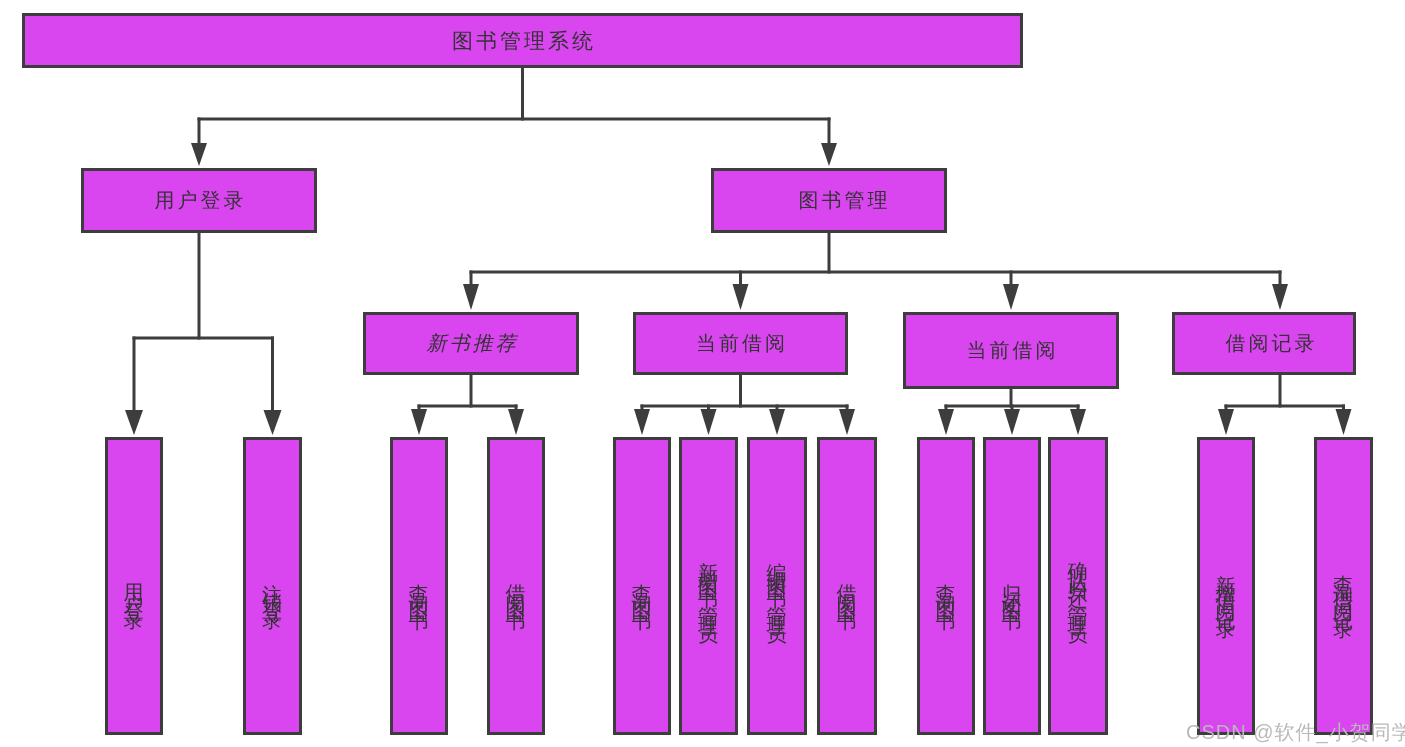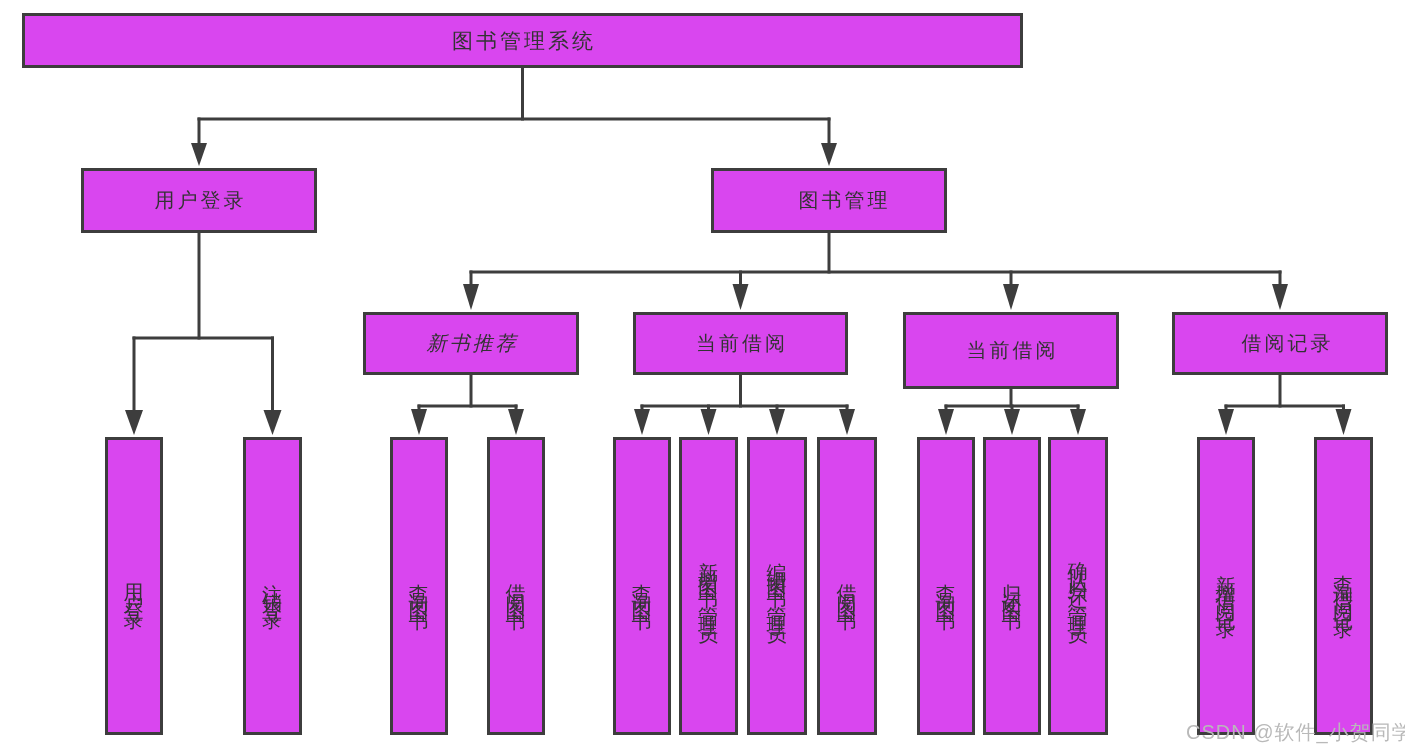--- a/index.html
+++ b/index.html
@@ -123,21 +123,21 @@
       </div>
       <div class="node" style="left: 363px; top: 312px; width: 216px; height: 63px; font-style: italic;">
         <span class="lbl">新书推荐</span>
       </div>
       <div class="node" style="left: 633px; top: 312px; width: 215px; height: 63px;">
         <span class="lbl">当前借阅</span>
       </div>
       <div class="node" style="left: 903px; top: 312px; width: 216px; height: 77px;">
         <span class="lbl">当前借阅</span>
       </div>
-      <div class="node" style="left: 1172px; top: 312px; width: 216px; height: 63px; padding-left: 12px;">
+      <div class="node" style="left: 1172px; top: 312px; width: 184px; height: 63px; padding-left: 12px;">
         <span class="lbl">借阅记录</span>
       </div>
       <div class="node vertical" style="left: 105px; top: 437px; width: 58px; height: 298px;">
         <span class="lbl">用户登录</span>
       </div>
       <div class="node vertical" style="left: 243px; top: 437px; width: 59px; height: 298px;">
         <span class="lbl">注销登录</span>
       </div>
       <div class="node vertical" style="left: 390px; top: 437px; width: 58px; height: 298px;">
         <span class="lbl">查询图书</span>

